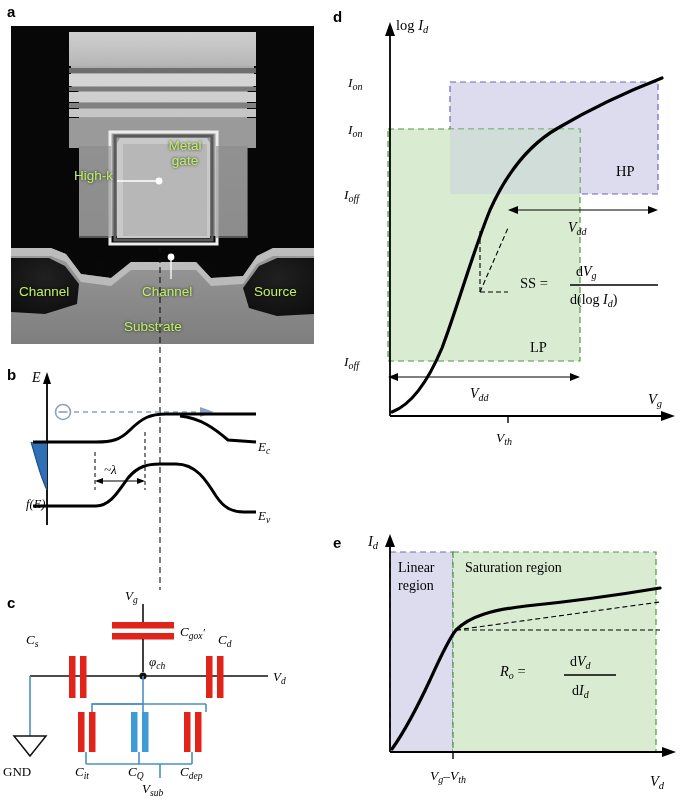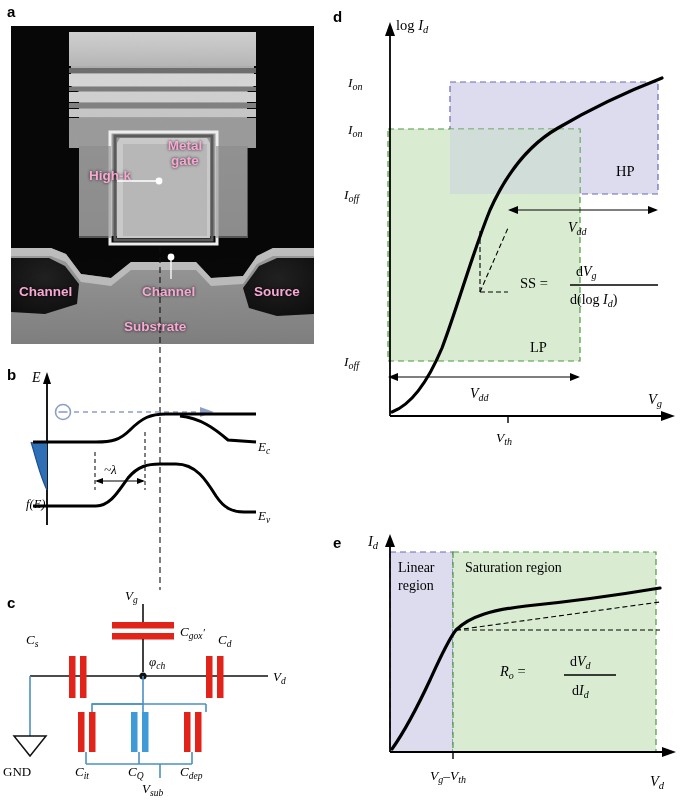--- a/index.html
+++ b/index.html
@@ -33,27 +33,26 @@
     position: absolute;
     left: 11px;
     top: 26px;
     width: 303px;
     height: 318px;
     background: #0a0a0a;
     overflow: hidden;
   }
   .tem-label {
     position: absolute;
-    color: #f9a8d4;
+    color: #bef264;
     font-family: "Liberation Sans", sans-serif;
     font-size: 13.5px;
     line-height: 1.12;
     text-shadow: 0 0 3px rgba(0,0,0,0.85);
     white-space: pre-line;
-    font-weight: bold;
   }
 
   
   #panel-b { position: absolute; left: 0; top: 360px; width: 320px; height: 225px; }
 
   
   #panel-c { position: absolute; left: 0; top: 588px; width: 320px; height: 210px; }
 
   
   #panel-d { position: absolute; left: 330px; top: 4px; width: 355px; height: 460px; }
@@ -141,21 +140,21 @@
       <path d="M232,262 L248,240 L266,232 L303,232 L303,288 L266,290 L238,282 Z" fill="url(#sdG)"></path>
 
       <path d="M68,120 L100,120 L100,212 L68,212 Z" fill="#8a8a8a" opacity="0.6"></path>
       <path d="M205,120 L237,120 L237,212 L205,212 Z" fill="#8a8a8a" opacity="0.6"></path>
 
       <rect x="0" y="232" width="303" height="86" fill="#000" opacity="0.05" filter="url(#grain)"></rect>
     </svg>
 
     <div class="tem-label" style="left:139px; top:112px; text-align:center; width:70px;">Metal
 gate</div>
-    <div class="tem-label" style="left:78px; top:142px;">High-k</div>
+    <div class="tem-label" style="left:63px; top:142px;">High-k</div>
     <div class="tem-label" style="left:8px; top:258px;">Channel</div>
     <div class="tem-label" style="left:131px; top:258px;">Channel</div>
     <div class="tem-label" style="left:243px; top:258px;">Source</div>
     <div class="tem-label" style="left:113px; top:293px;">Substrate</div>
 
     
     <svg width="303" height="318" style="position:absolute; left:0; top:0;">
       <line x1="106" y1="155" x2="146" y2="155" stroke="#ffffff" stroke-width="1.3"></line>
       <circle cx="148" cy="155" r="3.4" fill="#ffffff"></circle>
       <line x1="160" y1="232" x2="160" y2="253" stroke="#ffffff" stroke-width="1.3"></line>

